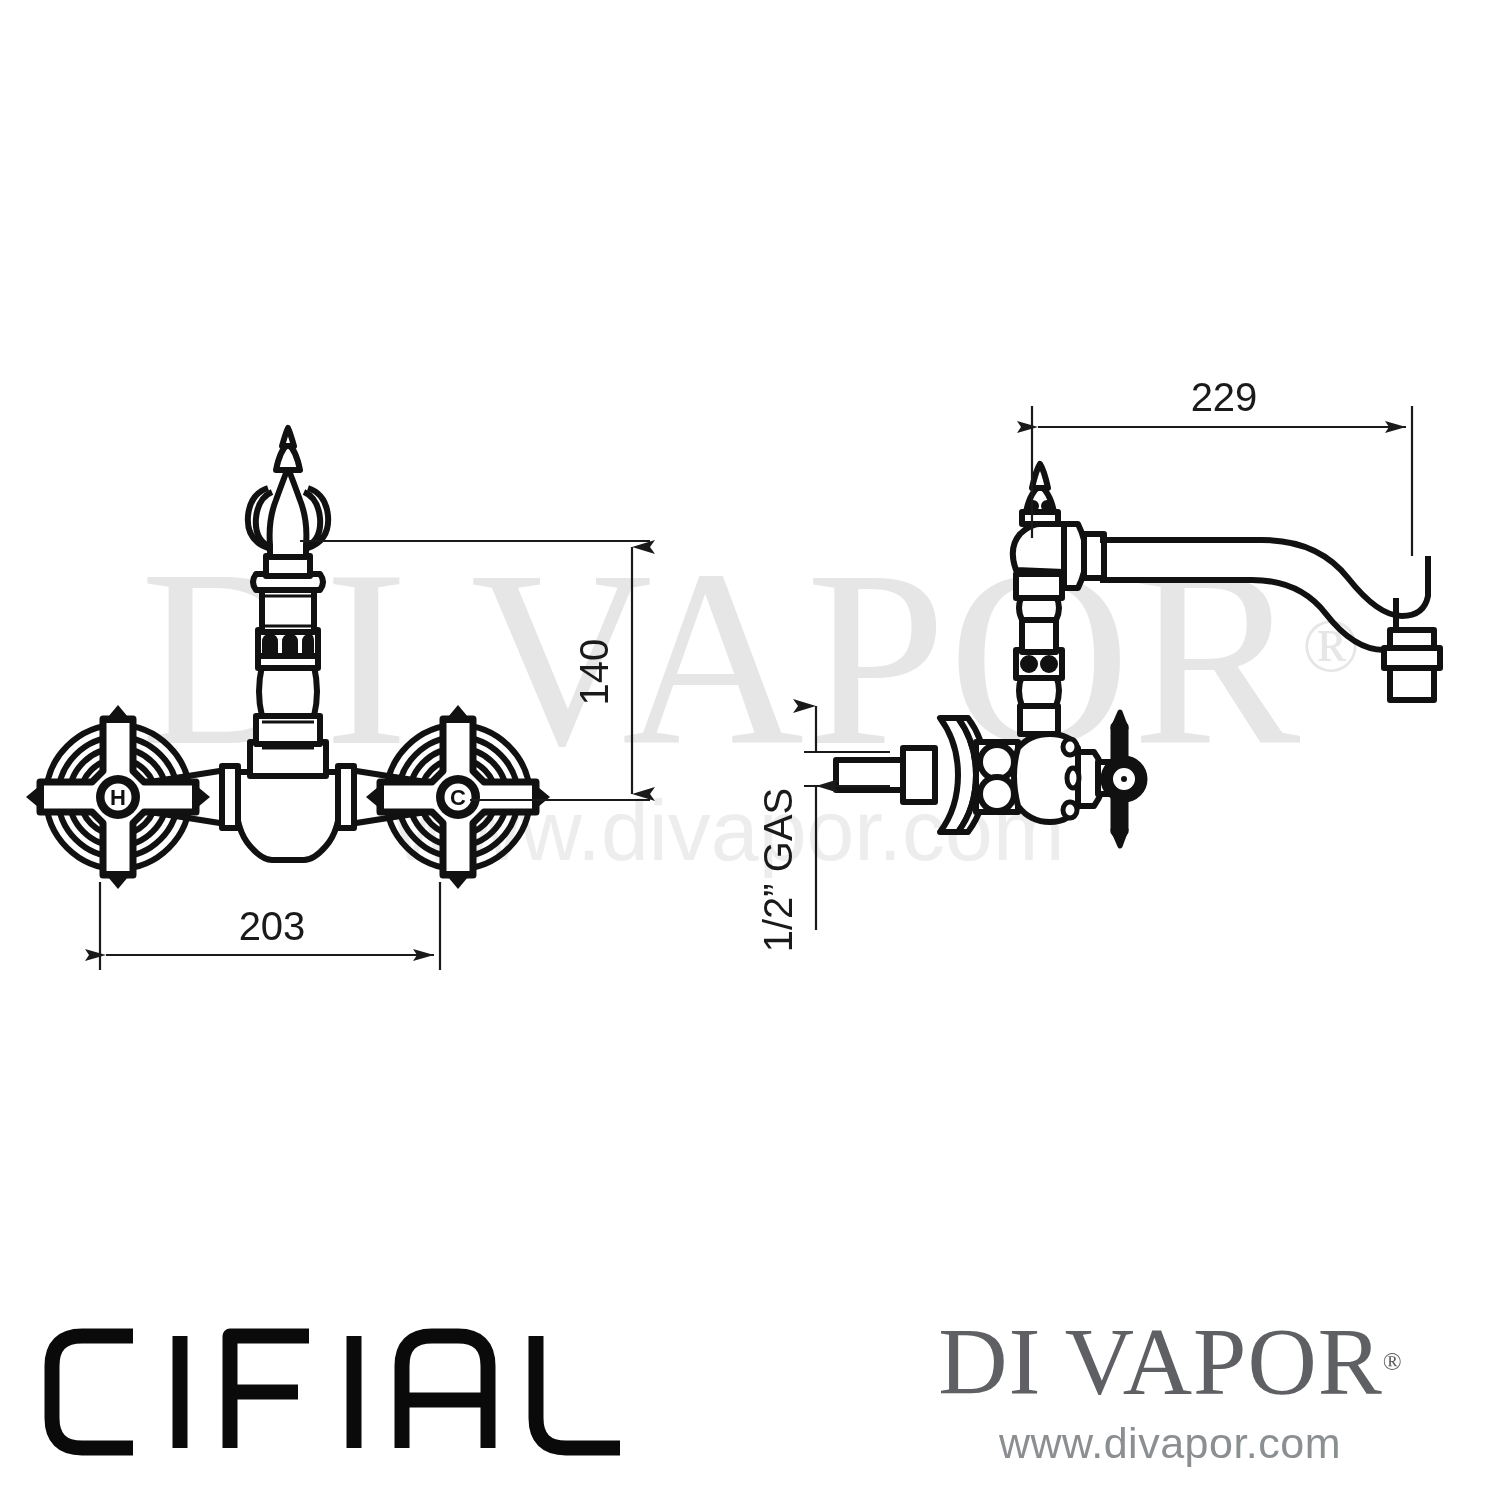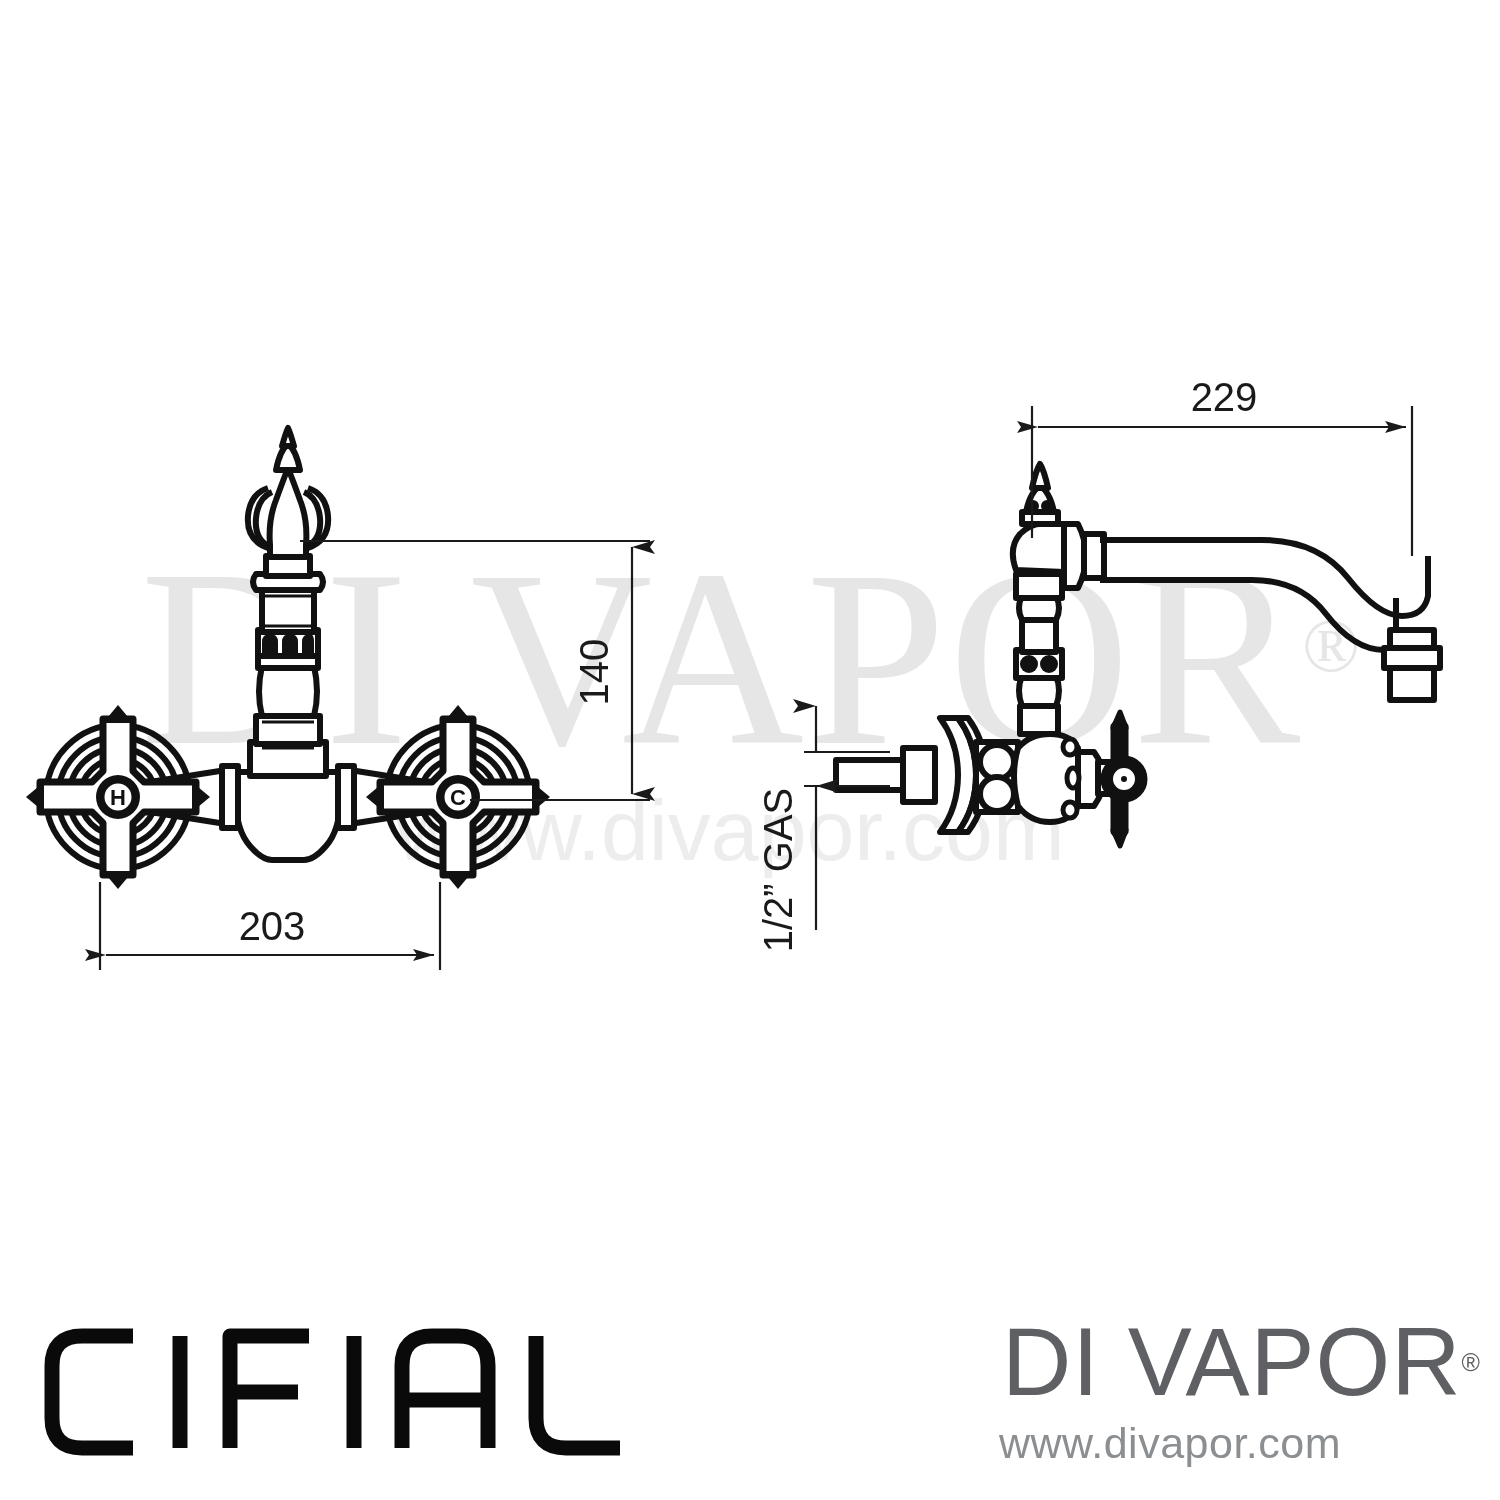--- a/index.html
+++ b/index.html
@@ -76,27 +76,26 @@
   .logo-divapor {
     position: absolute;
     left: 860px;
     top: 1310px;
     width: 620px;
     height: 170px;
     color: #5e6063;
     text-align: center;
   }
   .dv-word {
-    font-family: Liberation Sans, sans-serif;
+    font-family: Liberation Serif, serif;
     font-size: 96px;
     line-height: 104px;
     letter-spacing: 1px;
     white-space: nowrap;
     font-weight: 400;
-    text-align: right;
   }
   .dv-reg {
     font-size: 0.26em;
     vertical-align: 0.95em;
     letter-spacing: 0;
   }
   .dv-url {
     font-family: "Liberation Sans", sans-serif;
     font-size: 43px;
     line-height: 50px;

